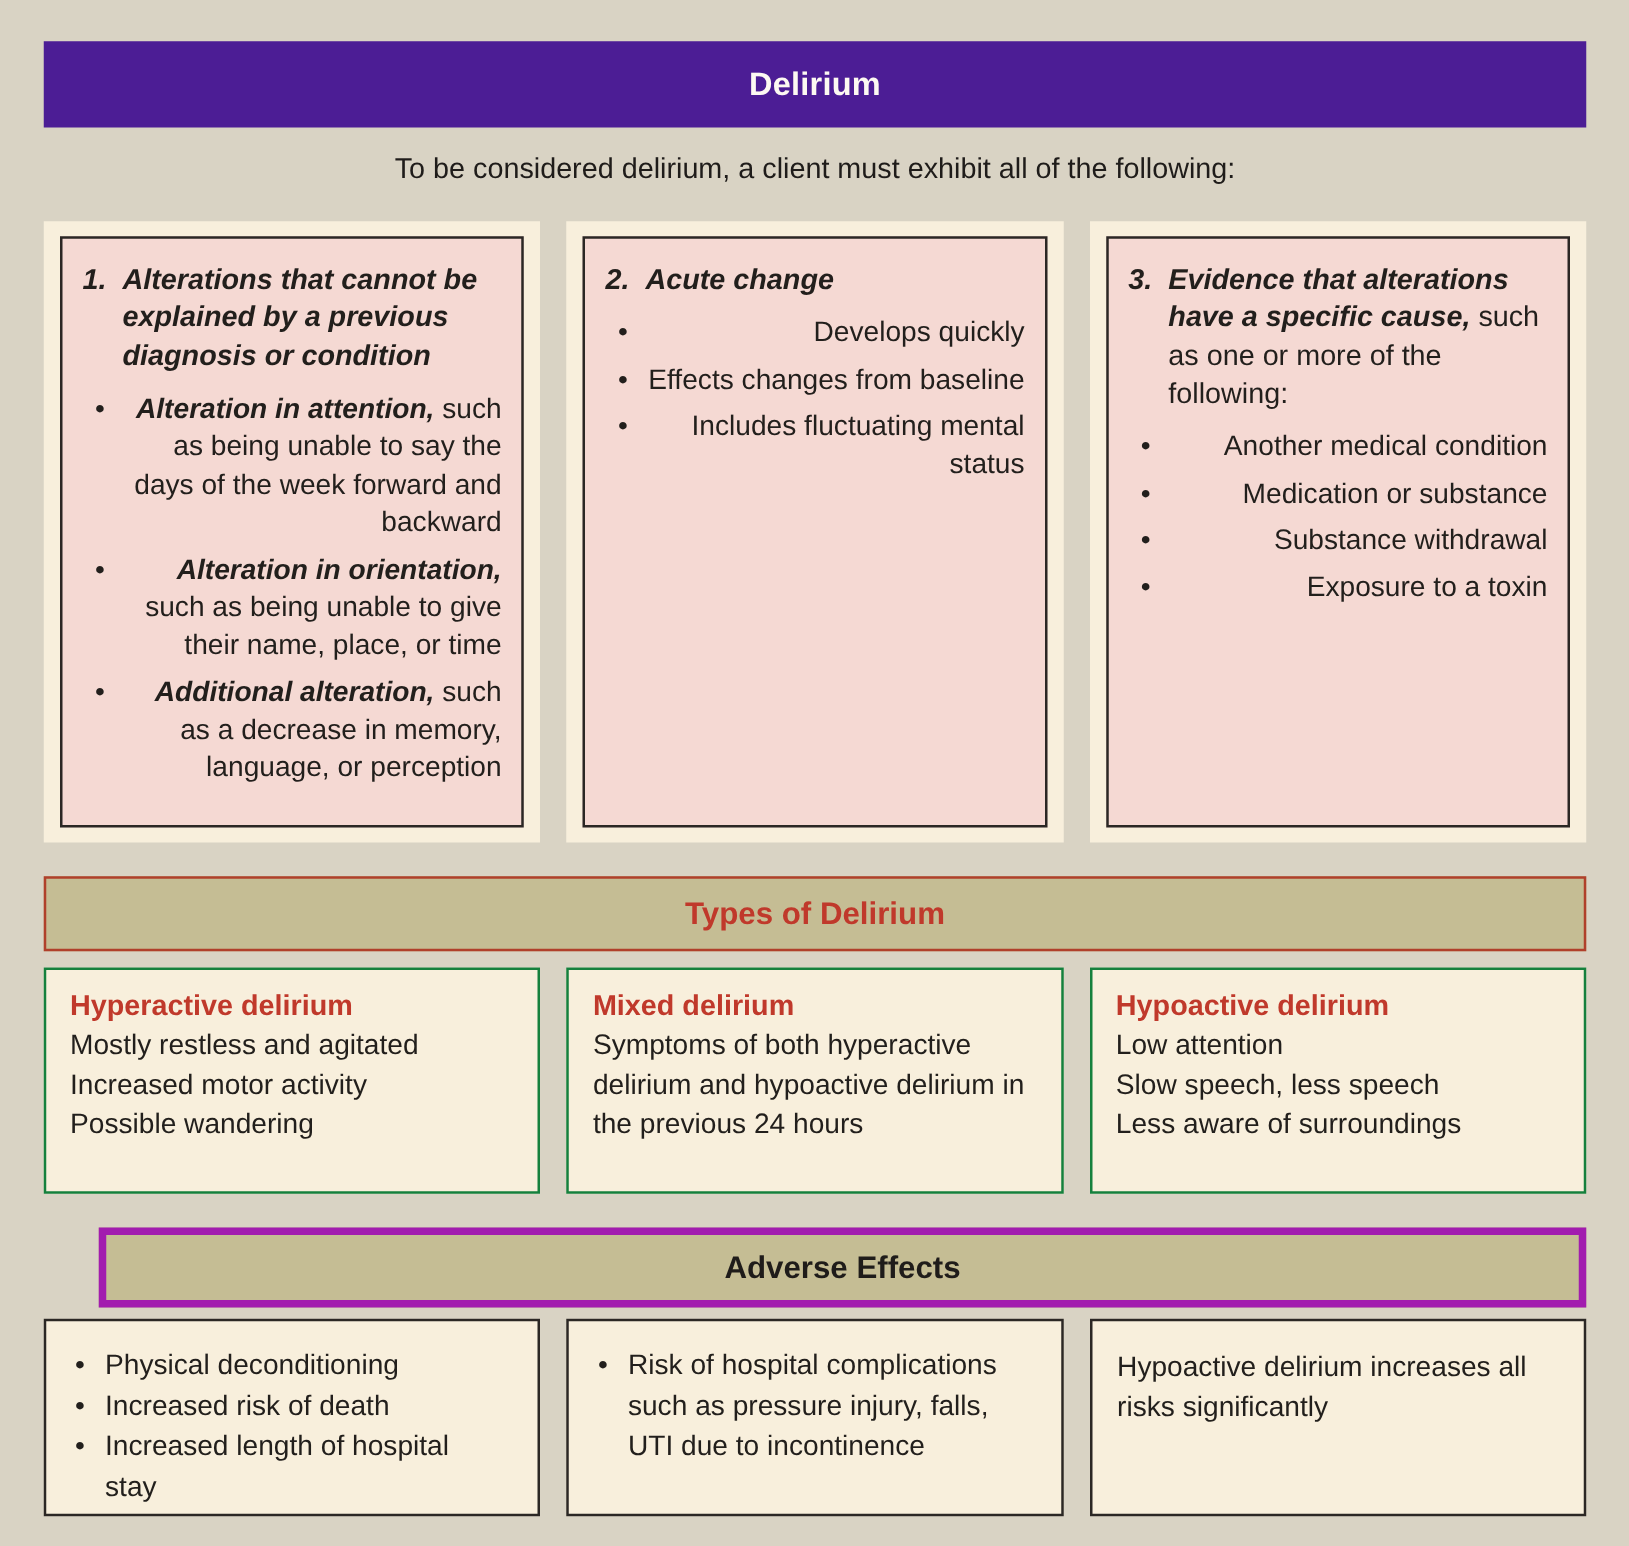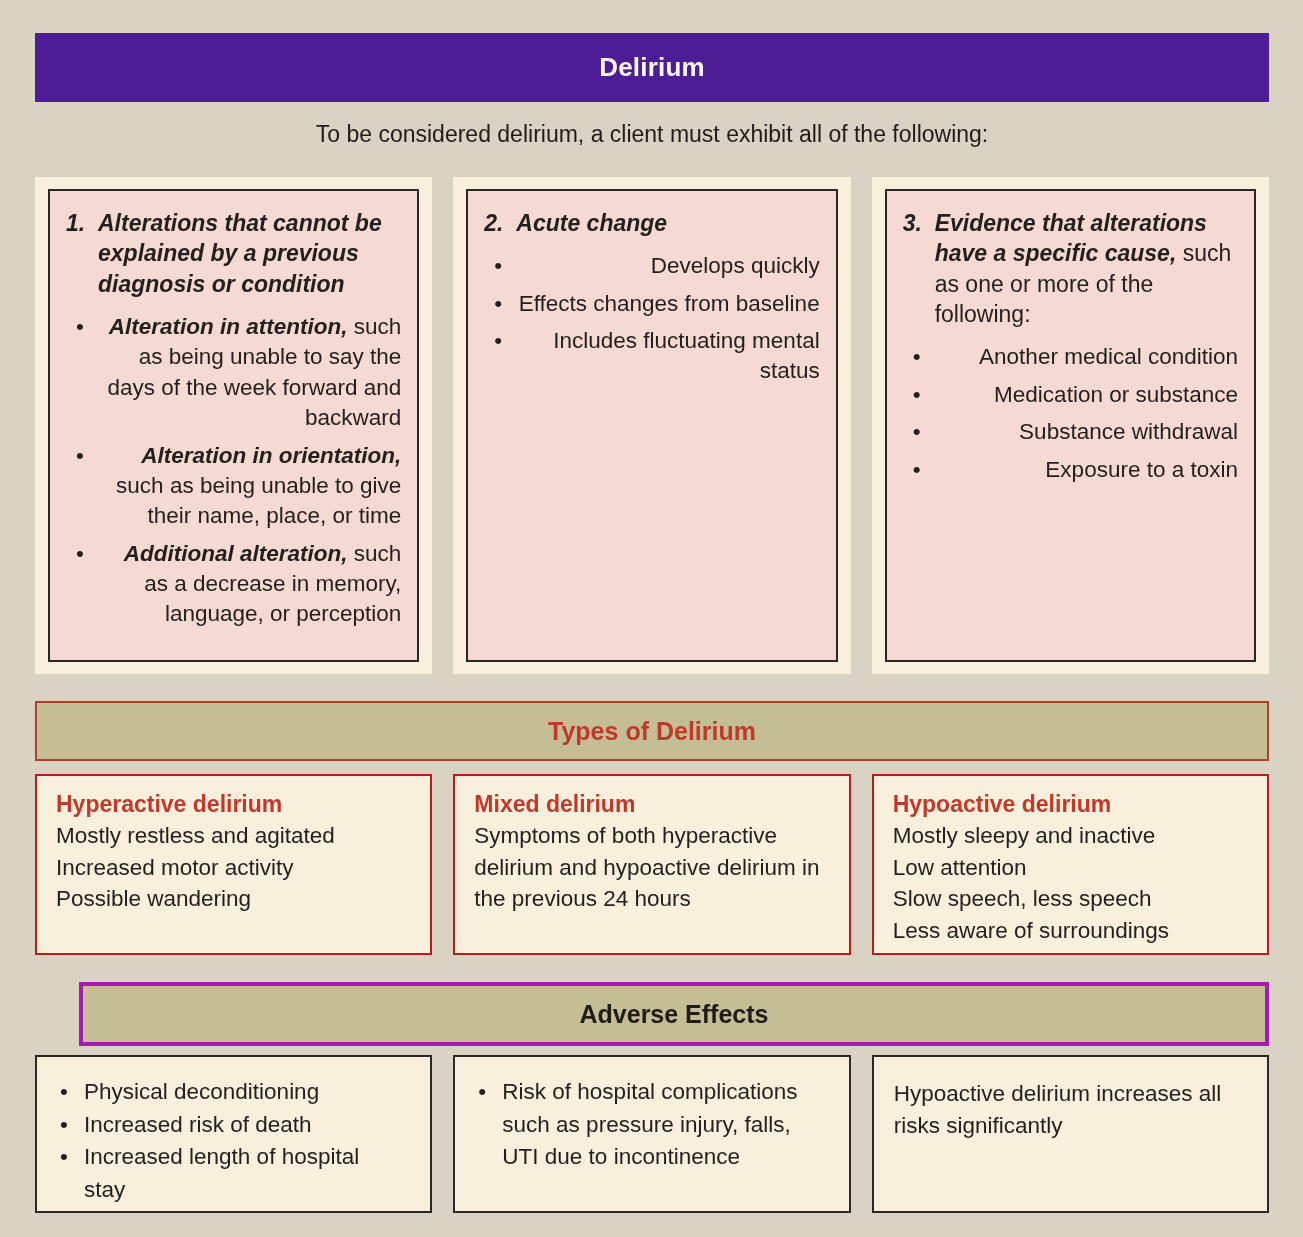--- a/index.html
+++ b/index.html
@@ -94,36 +94,36 @@
   
   .band {
     height: 60px;
     background: #c5bd94;
     display: flex;
     align-items: center;
     justify-content: center;
     margin-bottom: 13px;
   }
   .band.types-band { border: 2px solid #b0402b; }
-  .band.adverse-band { border: 4px solid #a21caf; height: 64px; margin-bottom: 9px; margin-left: 44px; }
+  .band.adverse-band { border: 6px solid #a21caf; height: 64px; margin-bottom: 9px; margin-left: 44px; }
   .band .band-title { font-size: 25px; font-weight: bold; }
   .types-band .band-title { color: #c0392b; }
   .adverse-band .band-title { color: #1f1c1a; }
 
   
   .types-row {
     display: flex;
     gap: 21px;
     height: 181px;
     margin-bottom: 27px;
   }
   .type-box {
     flex: 1;
     background: #f8efdc;
-    border: 2px solid #b91c1c;
+    border: 2px solid #15803d;
     padding: 13px 2px 10px 19px;
   }
   .type-title {
     color: #c0392b;
     font-weight: bold;
     font-size: 23px;
     line-height: 1.35;
   }
   .type-line {
     font-size: 22.5px;
@@ -225,21 +225,20 @@
         <div class="type-line">Mostly restless and agitated</div>
         <div class="type-line">Increased motor activity</div>
         <div class="type-line">Possible wandering</div>
       </div>
       <div class="type-box">
         <div class="type-title">Mixed delirium</div>
         <div class="type-line">Symptoms of both hyperactive delirium and hypoactive delirium in the previous 24 hours</div>
       </div>
       <div class="type-box">
         <div class="type-title">Hypoactive delirium</div>
-        <div class="type-line">Mostly sleepy and inactive</div>
         <div class="type-line">Low attention</div>
         <div class="type-line">Slow speech, less speech</div>
         <div class="type-line">Less aware of surroundings</div>
       </div>
     </div>
 
   <div class="band adverse-band">
     <span class="band-title">Adverse Effects</span>
   </div>
 

